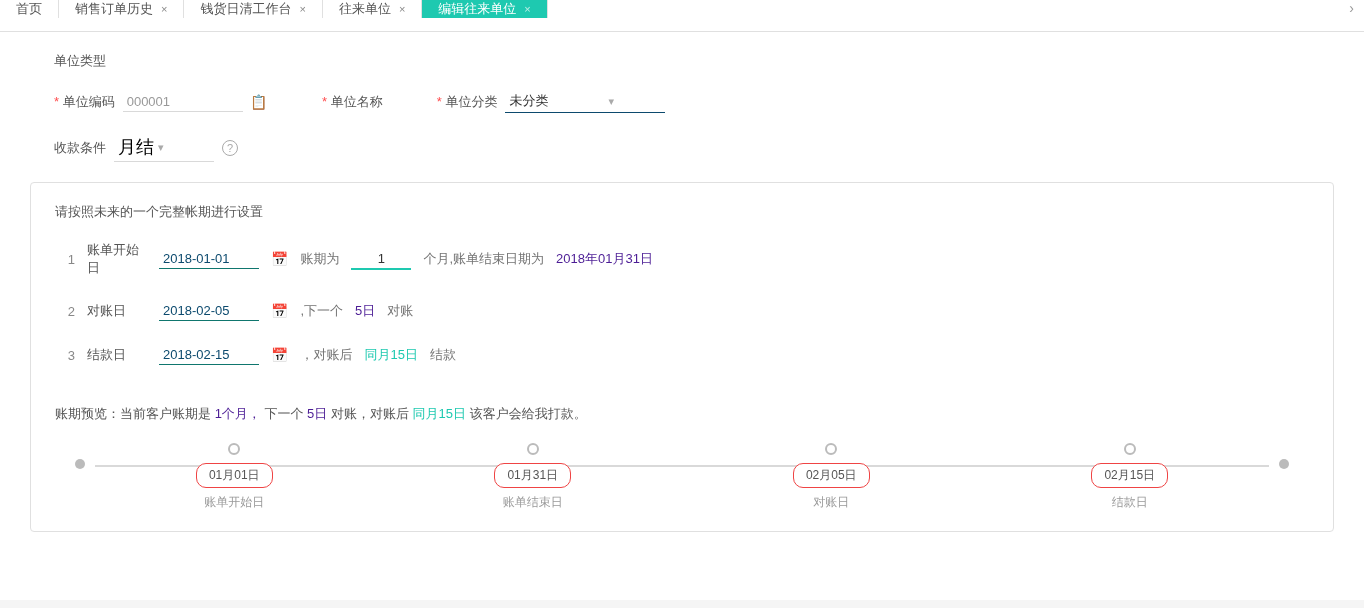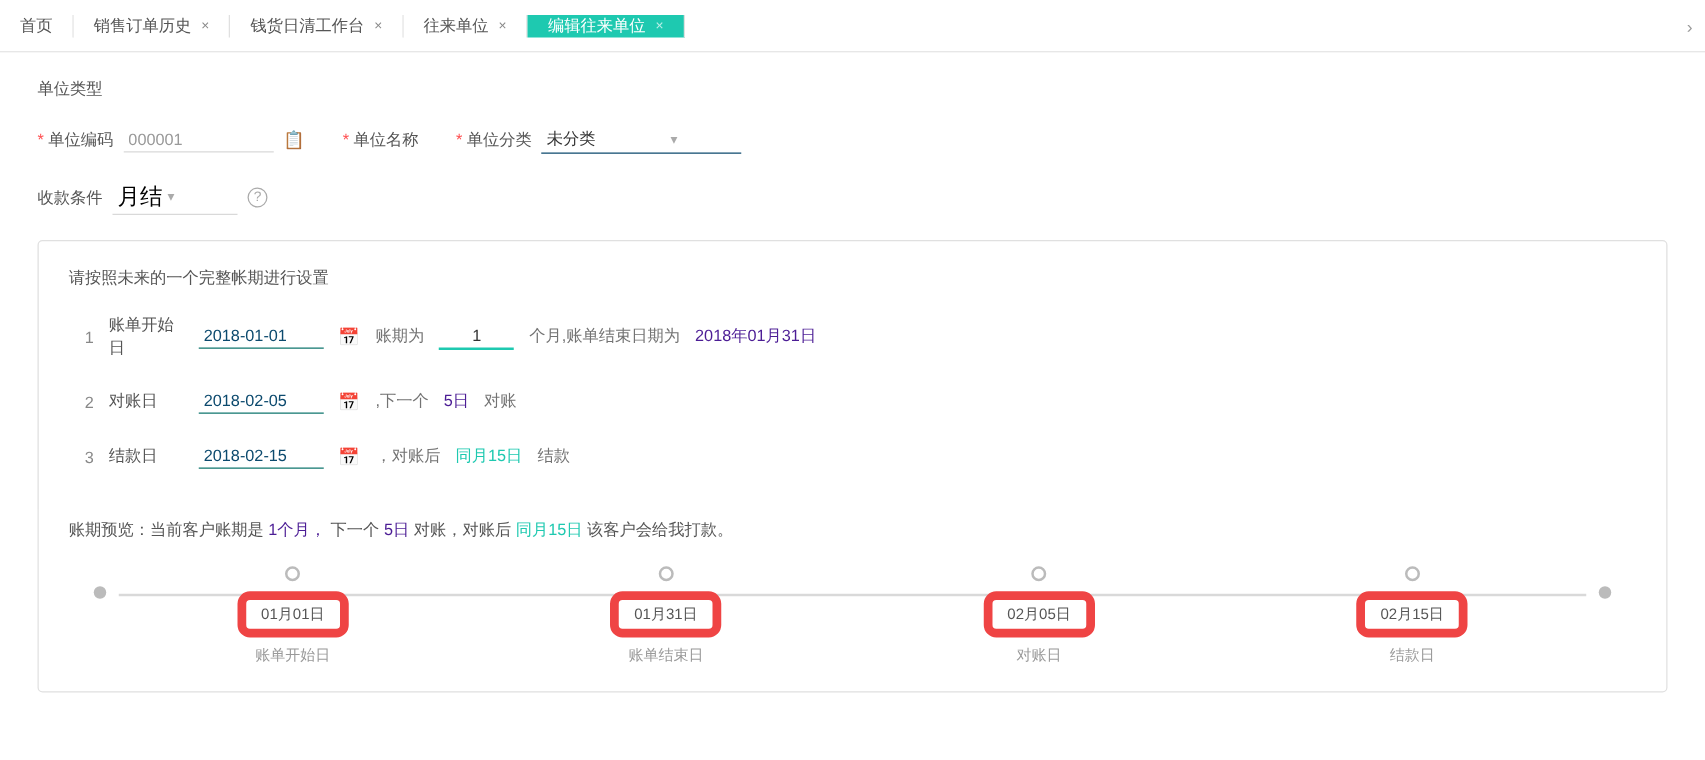--- a/index.html
+++ b/index.html
@@ -1,24 +1,24 @@
 <!DOCTYPE html>
 <html><head>
   <meta charset="utf-8">
   <style>
     * { box-sizing: border-box; margin: 0; padding: 0; }
     body { font-family: 'Microsoft YaHei', Arial, sans-serif; font-size: 13px; color: #333; background: #f5f5f5; }
 
     
     .tabs-bar {
       display: flex;
-      align-items: center;
+      align-items: flex-start;
       background: #fff;
       border-bottom: 1px solid #e0e0e0;
-      height: 42px;
+      height: 32px;
       padding-left: 0;
     }
     .tab-item {
       display: flex;
       align-items: center;
       padding: 0 16px;
       cursor: pointer;
       font-size: 13px;
       color: #555;
       border-right: 1px solid #e0e0e0;
@@ -63,20 +63,21 @@
     .form-row {
       display: flex;
       align-items: center;
       margin-bottom: 20px;
       gap: 30px;
     }
     .form-field {
       display: flex;
       align-items: center;
       gap: 8px;
+      margin-left: 24px;
     }
     .field-label {
       color: #555;
       white-space: nowrap;
       font-size: 13px;
     }
     .field-label.required::before {
       content: '* ';
       color: #ff4d4f;
     }
@@ -264,21 +265,21 @@
     .tl-dot {
       width: 12px;
       height: 12px;
       border-radius: 50%;
       background: #fff;
       border: 2px solid #bbb;
       margin-bottom: 8px;
     }
     .tl-badge {
       background: #fff;
-      border: 7px solid #ef4444;
+      border: 1px solid #ef4444;
       border-radius: 10px;
       padding: 3px 12px;
       font-size: 12px;
       color: #555;
       margin-bottom: 6px;
     }
     .tl-label {
       font-size: 12px;
       color: #999;
     }

